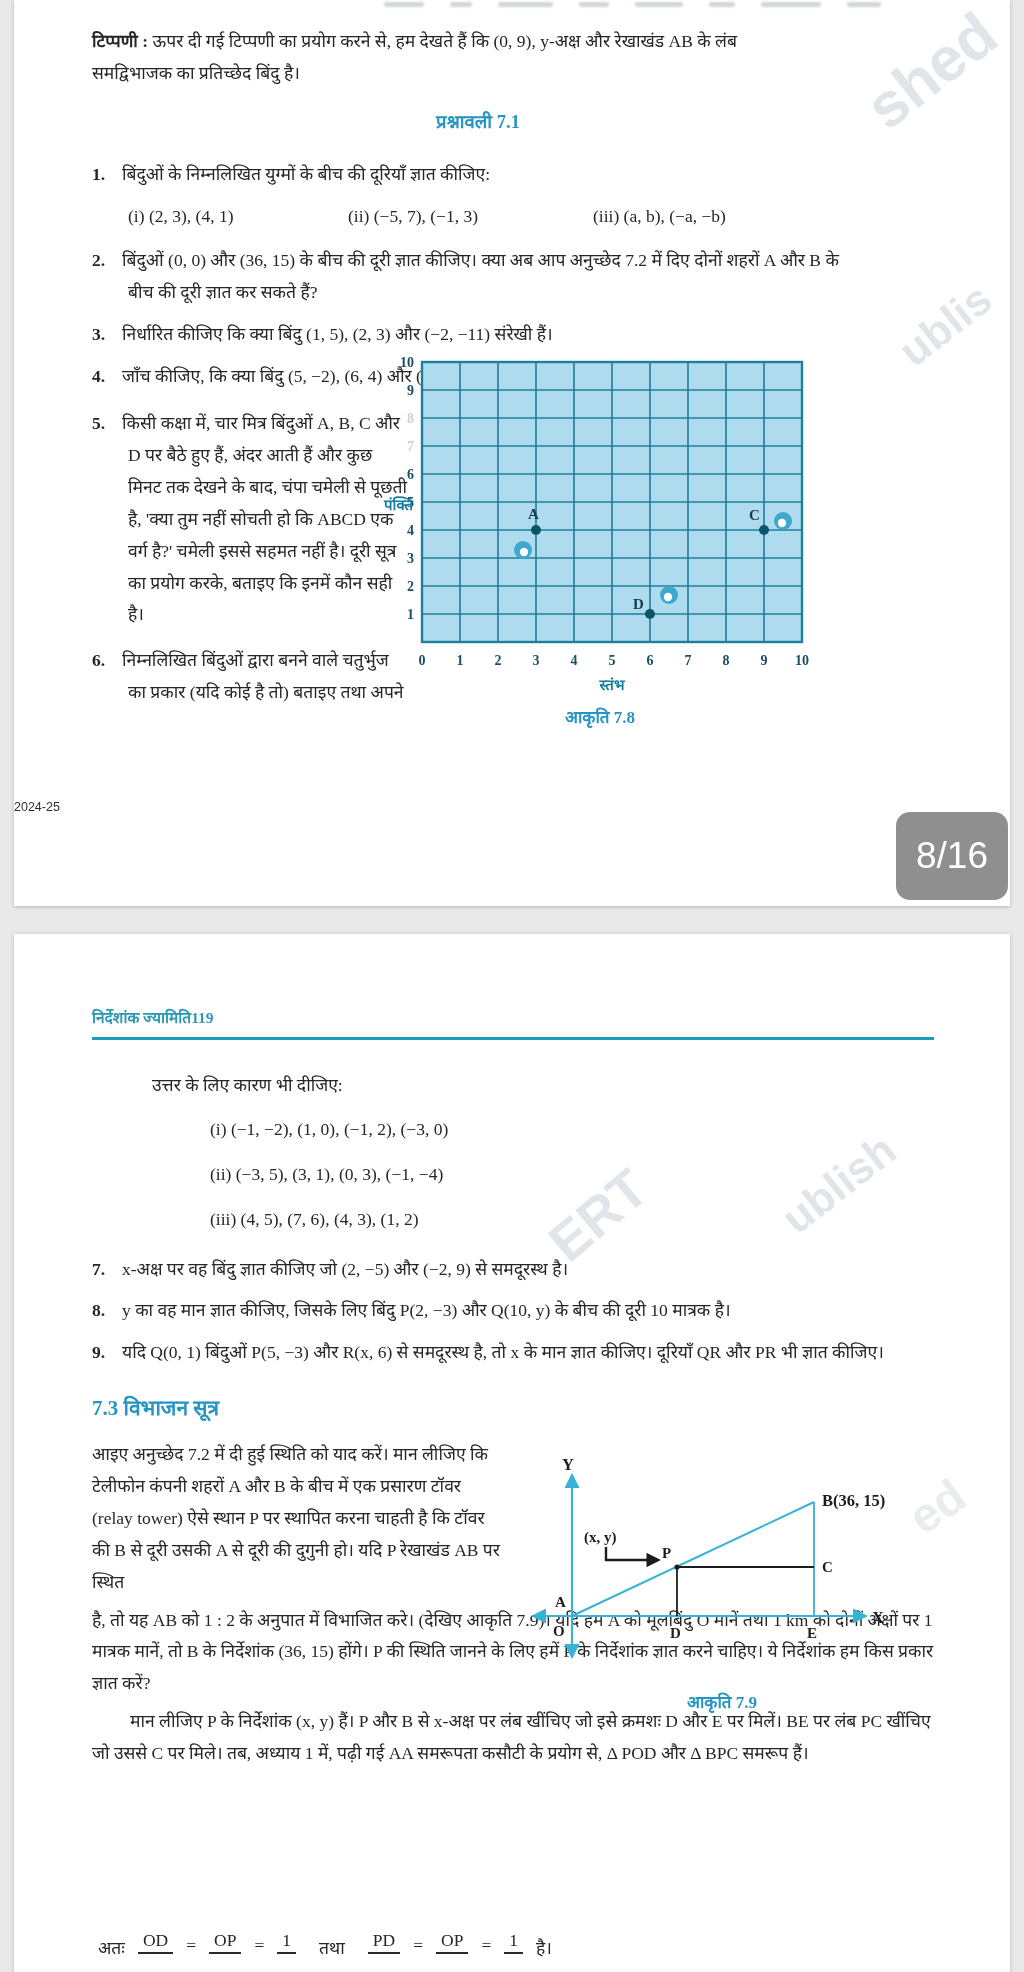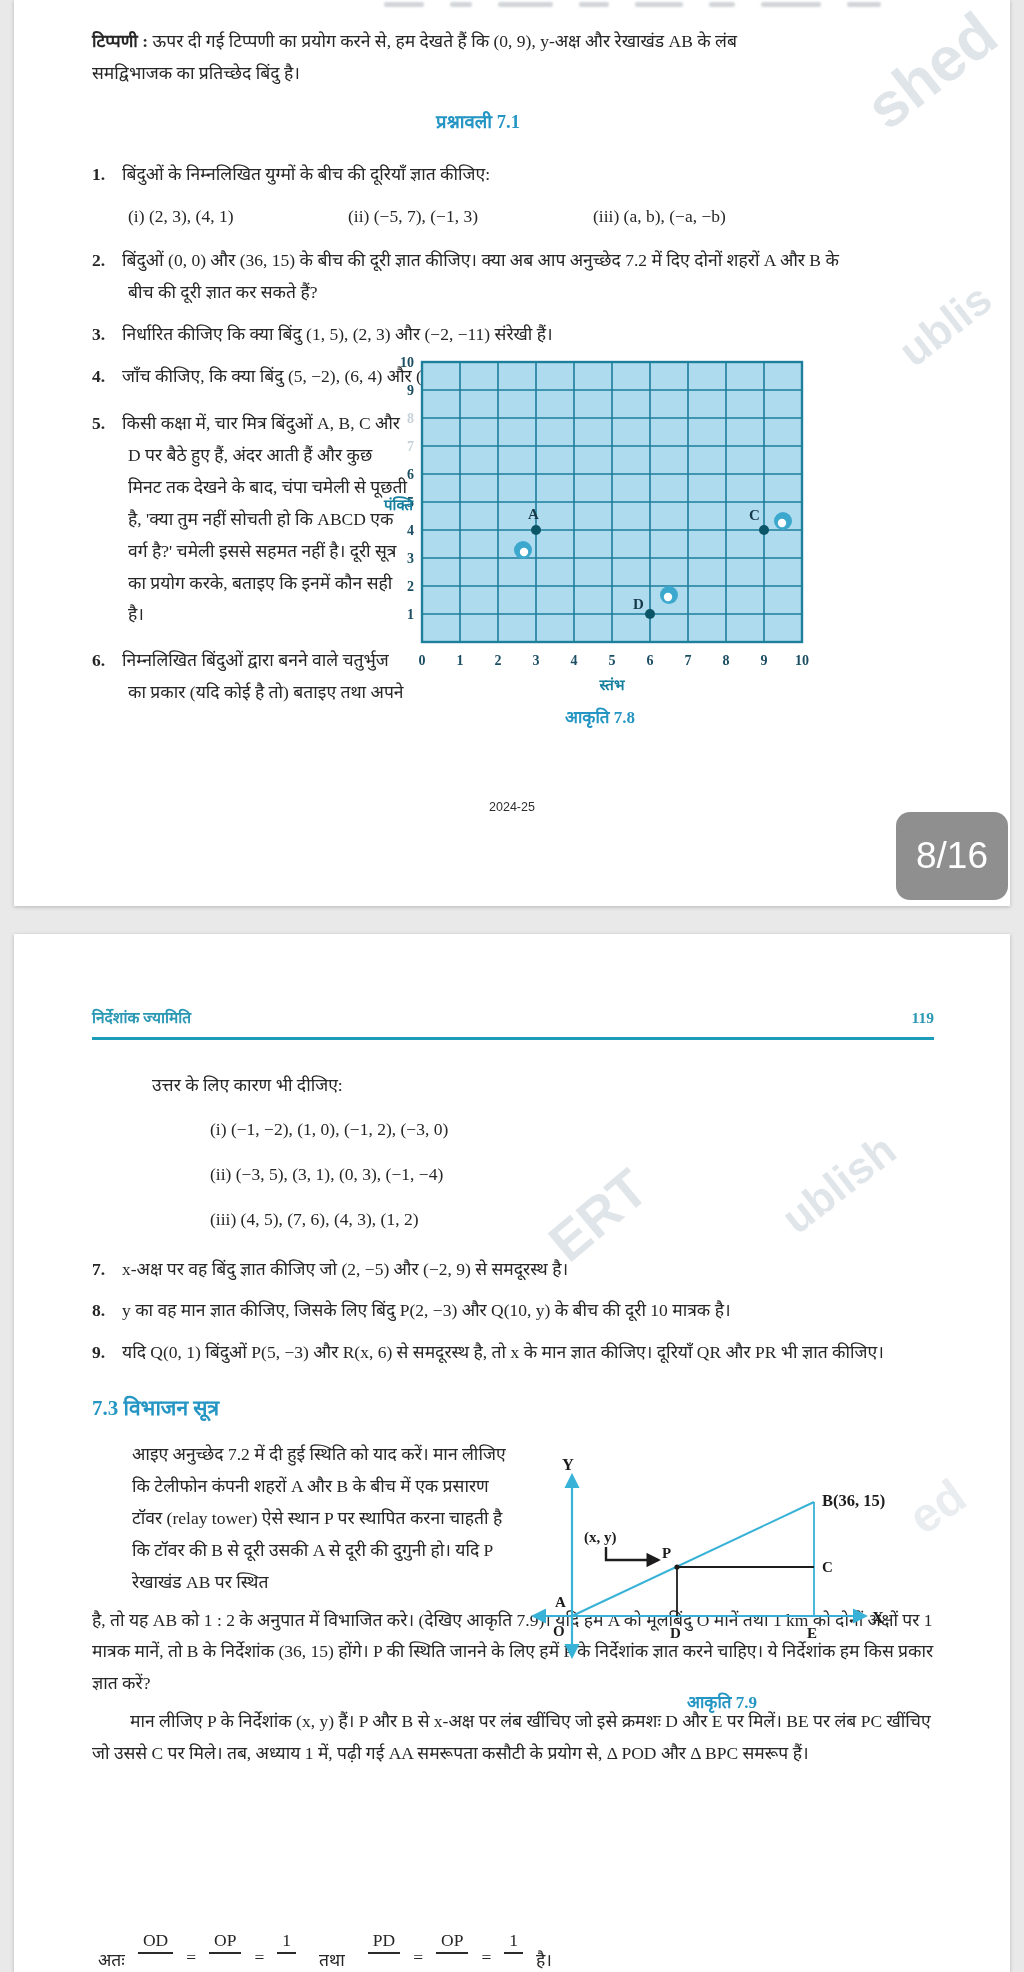--- a/index.html
+++ b/index.html
@@ -15,41 +15,41 @@
   .q{padding-left:36px;text-indent:-36px;margin:0 0 10px 0;}
   .qnum{display:inline-block;width:30px;text-indent:0;font-weight:bold;}
   .narrow{margin-right:455px;}
   .subrow{display:flex;padding-left:36px;text-indent:0;margin:2px 0 12px 0;}
   .subrow span{display:inline-block;}
   .si1{width:220px;} .si2{width:245px;} .si3{width:240px;}
   .center-head{font-weight:bold;font-size:18.5px;color:#2596c4;text-align:center;margin:16px 0 20px 0;}
   .note{margin:8px 0 16px 0;width:705px;}
   .note b{font-weight:bold;}
   .sec-head{font-weight:bold;font-size:21px;color:#2596c4;margin:20px 0 12px 0;}
-  .hdr{display:flex;justify-content:space-between;align-items:flex-end;
+  .hdr{display:flex;align-items:flex-end;
        border-bottom:3px solid #1d9cba;padding-bottom:5px;color:#2b98b4;
        font-size:15.5px;font-weight:bold;}
   .intro{margin:30px 0 12px 60px;}
   .ritem{margin:0 0 13px 118px;}
   .figcap{color:#2596c4;font-weight:bold;font-size:17px;text-align:center;margin-top:4px;}
   .fig78{position:absolute;left:366px;top:352px;width:440px;}
   .fig79{position:absolute;left:508px;top:520px;width:400px;}
-  .footer-year{position:absolute;left:0;right:0;top:800px;text-align:center;
+  .footer-year{position:absolute;left:0;right:0;top:800px;
                font-size:12.5px;color:#2e2e2e;font-family:"Liberation Sans",sans-serif;}
   .badge{position:absolute;right:16px;top:812px;width:112px;height:88px;background:#8f8f8f;
          border-radius:14px;color:#ffffff;font-size:37px;display:flex;align-items:center;
          justify-content:center;font-family:"Liberation Sans",sans-serif;}
   .para{margin:0 0 6px 0;}
-  .p1{margin-right:428px;margin-left:40px;}
+  .p1{margin-right:428px;}
   .indent{text-indent:38px;}
   .eq{position:absolute;left:78px;top:996px;display:flex;align-items:flex-start;font-size:17.5px;}
   .frac{display:inline-block;text-align:center;margin:0 7px;}
   .frac .n{display:block;padding:0 5px 1px 5px;border-bottom:2px solid #2a2a2a;}
   .frac .d{display:block;height:28px;}
-  .eqtxt{position:relative;top:17px;margin:0 6px;}
+  .eqtxt{position:relative;top:5px;margin:0 6px;}
   .wm{position:absolute;font-family:"Liberation Sans",sans-serif;font-weight:bold;
       color:rgba(135,155,170,0.26);pointer-events:none;white-space:nowrap;}
   .topfrag{position:absolute;left:370px;top:2px;width:560px;height:10px;opacity:.45;
            filter:blur(1px);display:flex;gap:26px;}
   .topfrag i{display:block;height:5px;background:#9aa3a8;border-radius:2px;}
   svg text{font-family:"Liberation Serif",serif;}
   .tick{font-size:14px;font-weight:bold;fill:#1b4e63;}
   .tick.faded{opacity:.25;}
   .axname{font-size:15px;font-weight:bold;fill:#16809e;}
   .ptlabel{font-size:15px;font-weight:bold;fill:#15384a;}

